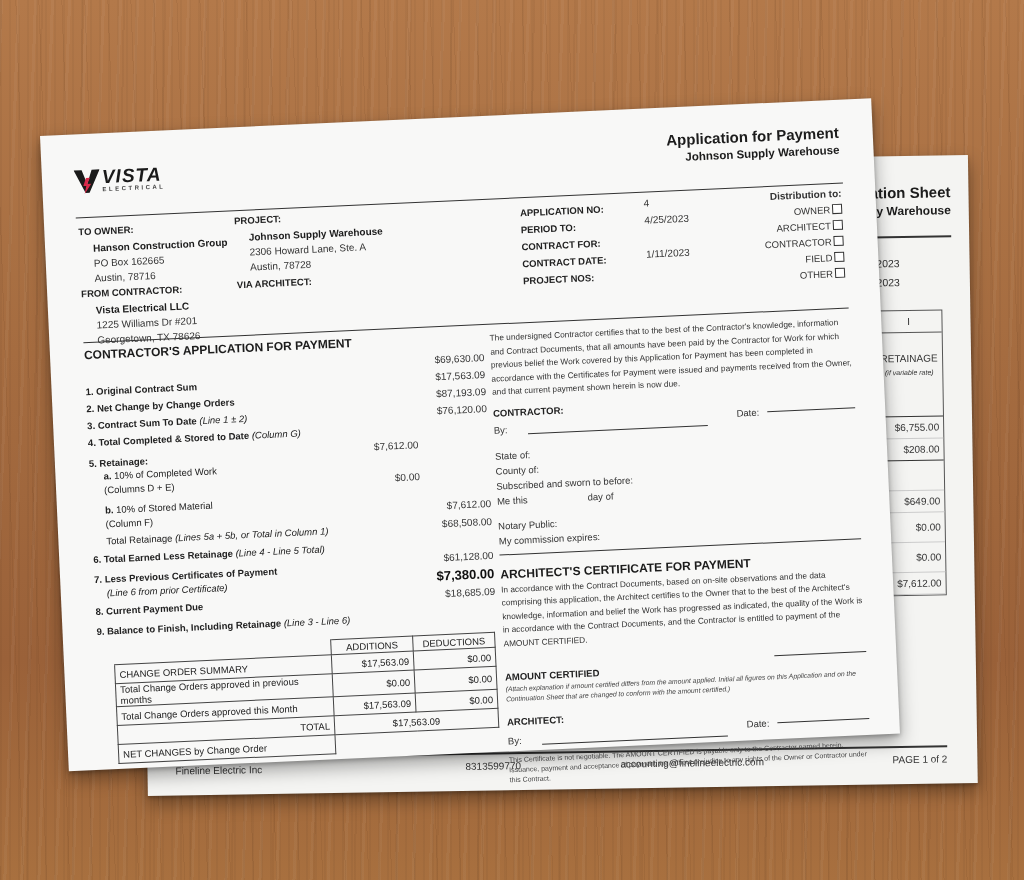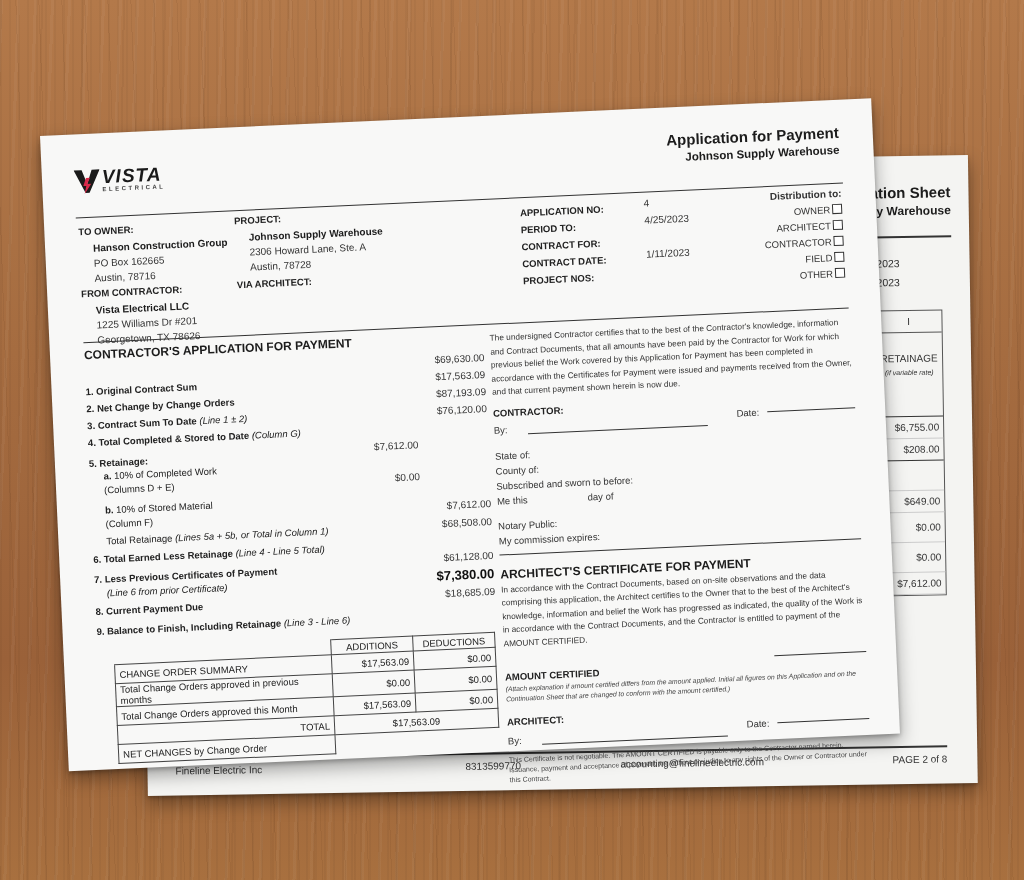--- a/index.html
+++ b/index.html
@@ -113,21 +113,21 @@
     <div class="cell tall"></div>
     <div class="cell">$649.00</div>
     <div class="cell tall">$0.00</div>
     <div class="cell tall">$0.00</div>
     <div class="cell">$7,612.00</div>
   </div>
   <div class="back-footer">
     <span style="left:0;">Fineline Electric Inc</span>
     <span style="left:290px;">8313599770</span>
     <span style="left:445px;">accounting@finelineelectric.com</span>
-    <span style="right:0;">PAGE 2 of 8</span>
+    <span style="right:0;">PAGE 1 of 2</span>
   </div>
 </div>
 
 <div class="paper sheet-front">
 
   <div class="logo">
     <div class="mark">
       <svg width="26" height="26" viewBox="0 0 26 26">
         <polygon points="0,2 8,2 13,16 18,2 26,2 15,25 11,25" fill="#1a1a1a"></polygon>
         <polygon points="12,10 16,10 13,16 17,16 10,26 12,18 9,18" fill="#d8294a"></polygon>

